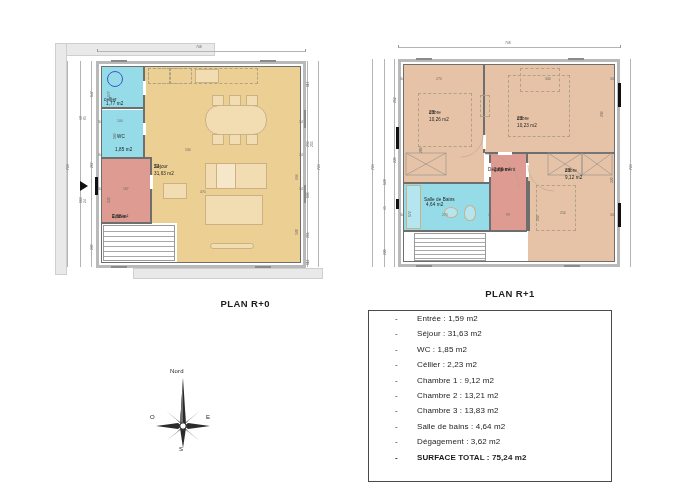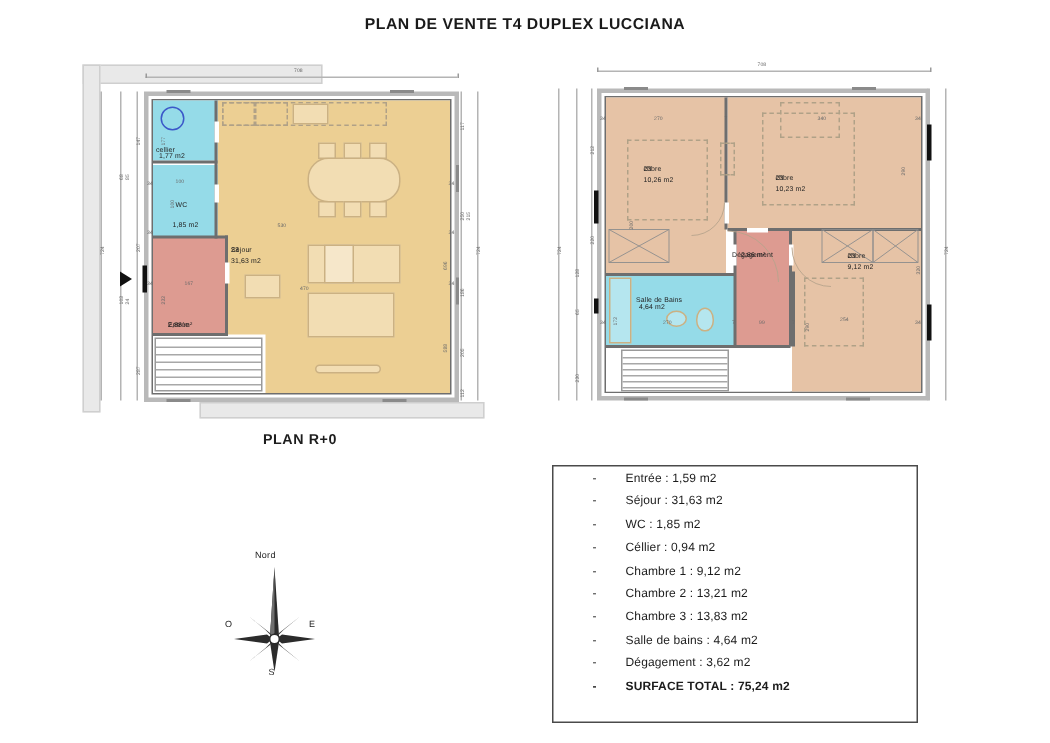--- a/index.html
+++ b/index.html
@@ -94,21 +94,20 @@
     padding-left:22px;letter-spacing:.1px;
   }
   .surfaces li .dash{position:absolute;left:0;top:0;color:#1c1c1c;}
   .surfaces li.total{font-weight:700;}
 </style>
 </head>
 <body>
 
 <div class="page">
 
-  <div class="title">PLAN DE VENTE T4 DUPLEX LUCCIANA</div>
 
   <div class="plan" style="left:55px;top:35px;width:290px;height:250px;">
 
     <div class="sidewalk" style="left:0px;top:8px;width:160px;height:13px;"></div>
     <div class="sidewalk" style="left:0px;top:8px;width:12px;height:232px;"></div>
     <div class="sidewalk" style="left:78px;top:233px;width:190px;height:11px;"></div>
 
     <div class="dimline h" style="left:42px;top:16px;width:208px;"></div>
     <div class="tick" style="left:42px;top:13.5px;"></div>
     <div class="tick" style="left:250px;top:13.5px;"></div>
@@ -225,21 +224,21 @@
       <span>Séjour</span>
     </div>
     <div class="label" style="left:99px;top:129px;">23</div>
     <div class="label" style="left:99px;top:136px;">31,63 m2</div>
 
     <div class="label" style="left:57px;top:172px;">
       <span>Entrée</span>
     </div>
     <div class="label" style="left:57px;top:179px;">2,88 m²</div>
 
-    <div class="plan-caption" style="left:75px;top:253px;width:140px;">PLAN R+0</div>
+    <div class="plan-caption" style="left:75px;top:263px;width:140px;text-align:right;">PLAN R+0</div>
   </div>
 
   <div class="plan" style="left:360px;top:35px;width:290px;height:250px;">
 
     <div class="dimline h" style="left:38px;top:12px;width:222px;"></div>
     <div class="tick" style="left:38px;top:9.5px;"></div>
     <div class="tick" style="left:260px;top:9.5px;"></div>
     <div class="dimtext" style="left:145px;top:6px;">708</div>
 
     <div class="dimline v" style="left:12px;top:24px;height:208px;"></div>
@@ -375,20 +374,21 @@
     <div class="label" style="left:64px;top:155px;">
       <span>Salle de Bains</span>
     </div>
     <div class="label" style="left:66px;top:167px;">4,64 m2</div>
 
     <div class="label" style="left:128px;top:125px;">
       <span>Dégagement</span>
     </div>
     <div class="label" style="left:134px;top:132px;">2,86 m²</div>
 
+    <div class="plan-caption" style="left:80px;top:253px;width:140px;">PLAN R+1</div>
   </div>
 
   <div class="compass" style="left:148px;top:368px;width:70px;height:92px;">
     <div class="cl" style="left:22px;top:0px;">Nord</div>
     <div class="cl" style="left:2px;top:46px;">O</div>
     <div class="cl" style="left:58px;top:46px;">E</div>
     <div class="cl" style="left:31px;top:78px;">S</div>
     <svg style="position:absolute;left:8px;top:10px;width:54px;height:70px;">
 
       <polygon points="27,0 30,46 27,52 24,46" fill="#2b2b2b"></polygon>
@@ -416,21 +416,21 @@
       <li>
         <span class="dash">-</span>
         <span>Séjour : 31,63 m2</span>
       </li>
       <li>
         <span class="dash">-</span>
         <span>WC : 1,85 m2</span>
       </li>
       <li>
         <span class="dash">-</span>
-        <span>Céllier : 0,94 m2</span>
+        <span>Céllier : 2,23 m2</span>
       </li>
       <li>
         <span class="dash">-</span>
         <span>Chambre 1 : 9,12 m2</span>
       </li>
       <li>
         <span class="dash">-</span>
         <span>Chambre 2 : 13,21 m2</span>
       </li>
       <li>

